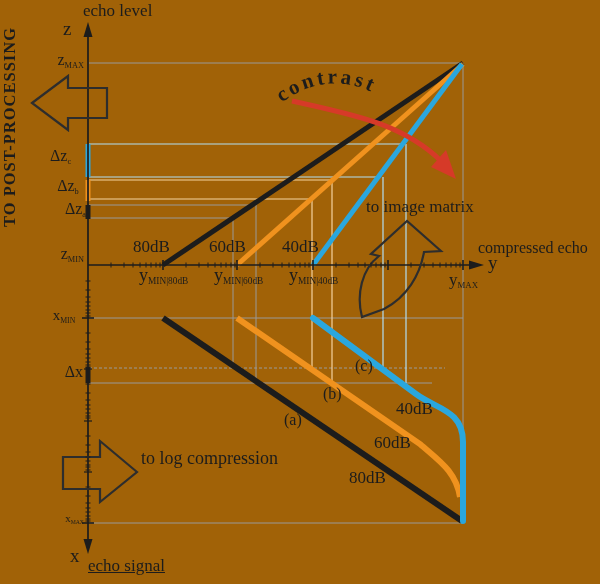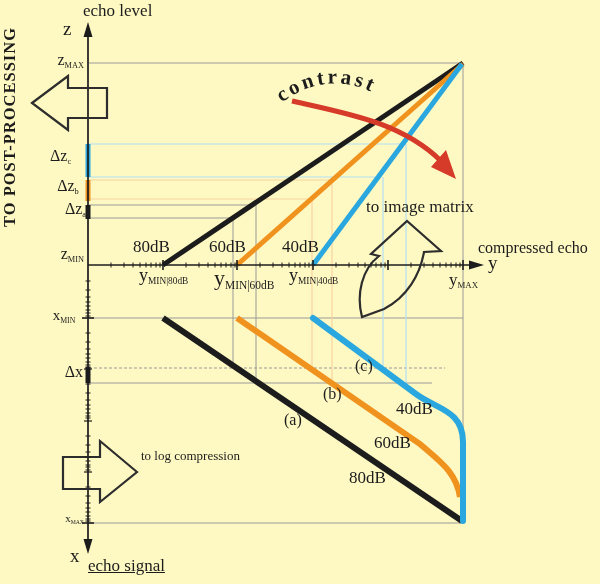--- a/index.html
+++ b/index.html
@@ -1,48 +1,48 @@
 <!DOCTYPE html>
 <html><head>
 <meta charset="utf-8">
 <style>
   html,body{margin:0;padding:0;background:#ffffff;}
-  #figure{position:relative;width:600px;height:584px;background:#fef9c3;overflow:hidden;
+  #figure{position:relative;width:600px;height:584px;background:#a16207;overflow:hidden;
           font-family:"Liberation Serif","DejaVu Serif",serif;color:#1c1c1c;}
   #figure svg{position:absolute;left:0;top:0;}
   .lbl{position:absolute;white-space:nowrap;line-height:1.05;}
   .lbl sub{font-size:0.52em;vertical-align:-0.35em;letter-spacing:0;}
   .l-echolevel{left:83px;top:2px;font-size:17px;}
   .l-z{left:63px;top:19px;font-size:19px;}
   .l-zmax{left:44px;top:52px;width:40px;text-align:right;font-size:16px;}
   .l-postproc{left:1px;top:27px;font-size:16.5px;font-weight:bold;letter-spacing:1px;
               writing-mode:vertical-rl;transform:rotate(180deg);}
   .l-dzc{left:50px;top:148px;width:36px;font-size:16px;}
   .l-dzb{left:50px;top:178px;width:36px;text-align:center;font-size:16px;}
   .l-dza{left:50px;top:201px;width:36px;text-align:right;font-size:16px;}
   .l-zmin{left:44px;top:246px;width:40px;text-align:right;font-size:16px;}
   .l-80up{left:133px;top:238px;font-size:17px;}
   .l-60up{left:209px;top:238px;font-size:17px;}
   .l-40up{left:282px;top:238px;font-size:17px;}
   .l-compecho{left:478px;top:240px;font-size:16px;}
   .l-y{left:488px;top:253px;font-size:19px;}
   .l-ymin80{left:139px;top:266px;font-size:18px;}
-  .l-ymin60{left:214px;top:266px;font-size:22px;}
+  .l-ymin60{left:214px;top:266px;font-size:18px;}
   .l-ymin40{left:289px;top:266px;font-size:18px;}
   .l-ymax{left:449px;top:271px;font-size:17px;}
   .l-toimg{left:366px;top:198px;font-size:17px;}
   .l-xmin{left:44px;top:308px;width:40px;text-align:center;font-size:15px;}
   .l-dx{left:52px;top:364px;width:31px;text-align:right;font-size:16px;}
   .l-a{left:284px;top:412px;font-size:16px;}
   .l-b{left:323px;top:386px;font-size:16px;}
   .l-c{left:355px;top:358px;font-size:16px;}
   .l-40low{left:396px;top:400px;font-size:17px;}
   .l-60low{left:374px;top:434px;font-size:17px;}
   .l-80low{left:349px;top:469px;font-size:17px;}
-  .l-tolog{left:141px;top:449px;font-size:13px;}
+  .l-tolog{left:141px;top:449px;font-size:18px;}
   .l-xmax{left:42px;top:513px;width:42px;text-align:right;font-size:11px;}
   .l-x{left:70px;top:546px;font-size:19px;}
   .l-echosig{left:88px;top:557px;font-size:17px;text-decoration:underline;}
   .contrast-text{font-family:"Liberation Serif","DejaVu Serif",serif;font-size:21px;
                  font-weight:bold;letter-spacing:3px;fill:#1c1c1c;}
 </style>
 </head>
 <body>
 
 <div id="figure">

